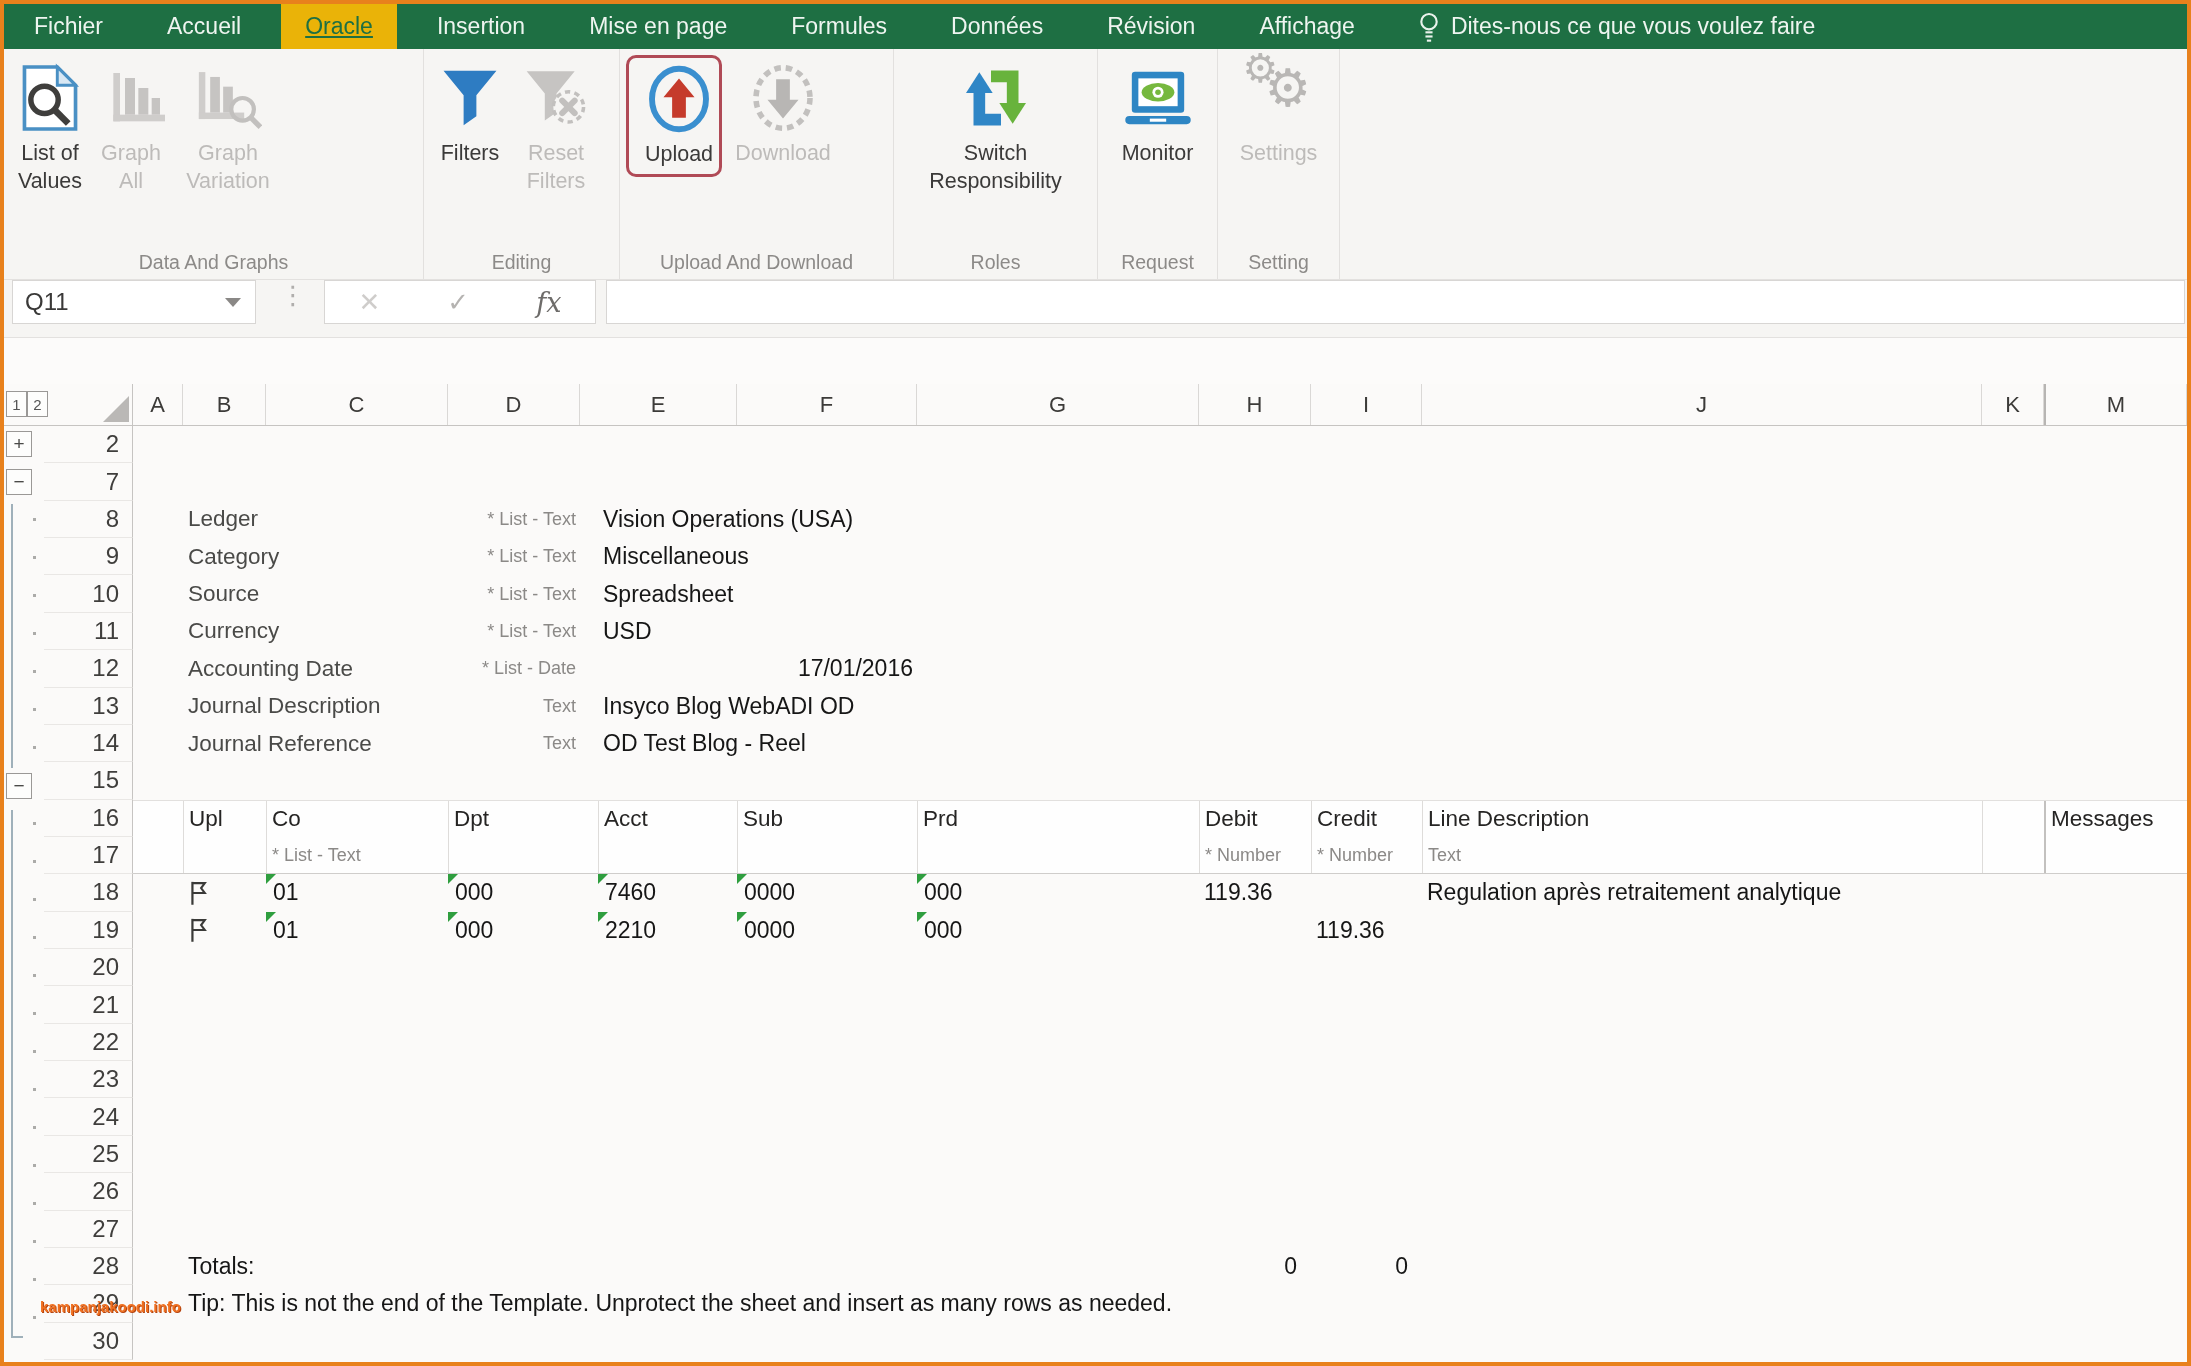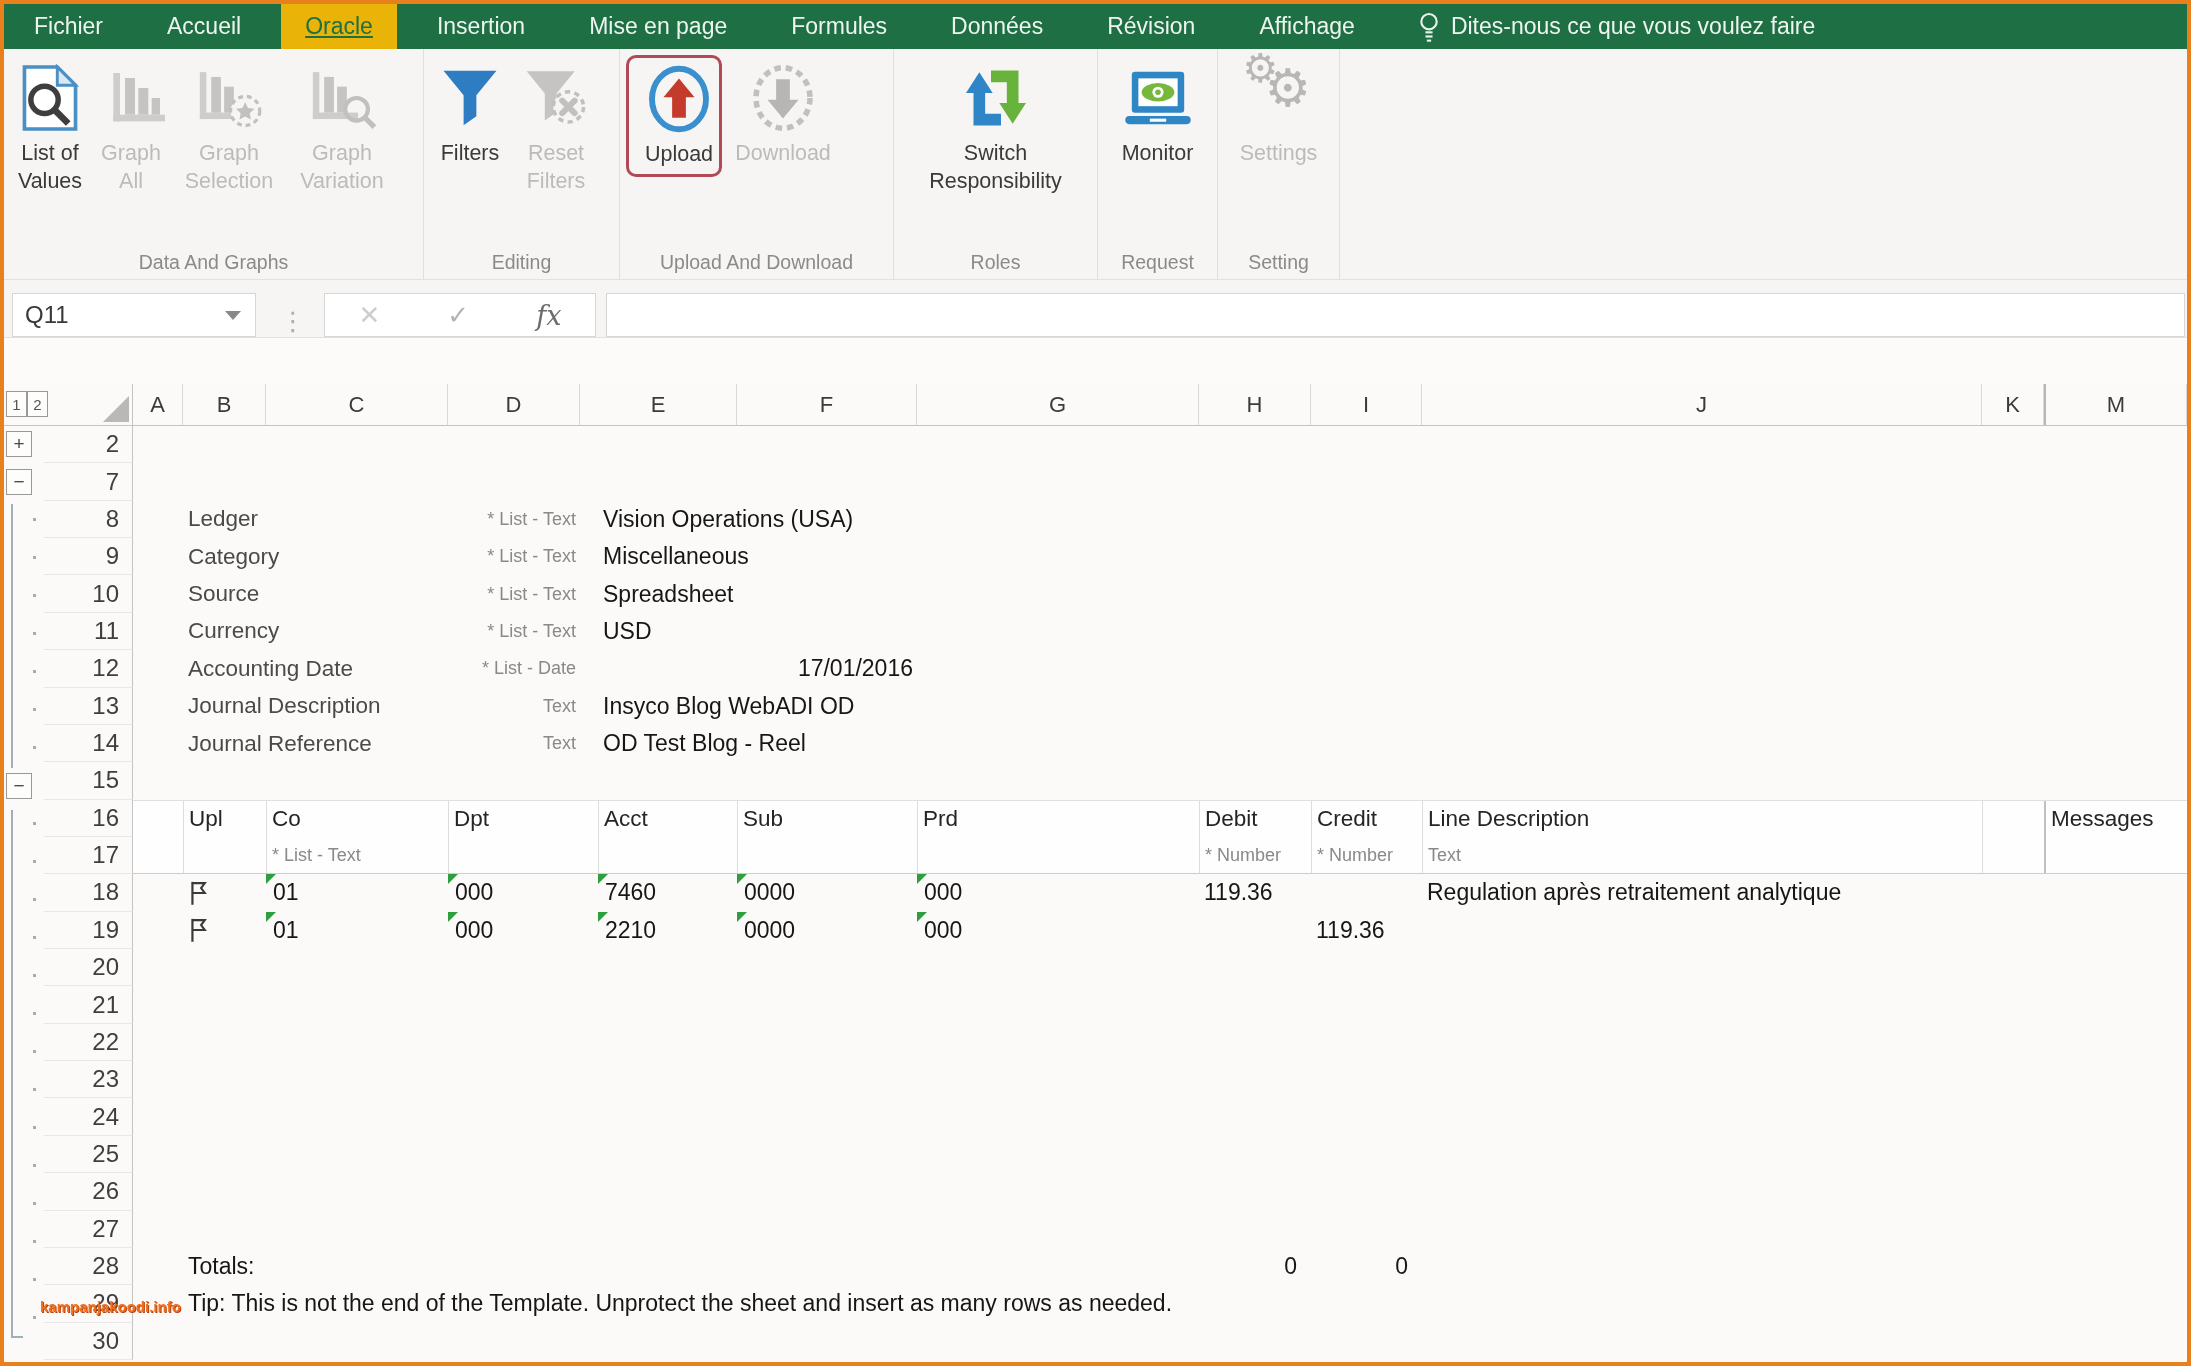--- a/index.html
+++ b/index.html
@@ -28,21 +28,21 @@
   .rbtn.disabled { color:#bdbbb9; }
   .rbtn.hl { border:3px solid #b04a56; border-radius:10px; padding:2px 2px 6px 2px; }
   .ricon { height:78px; display:flex; align-items:center; justify-content:center; margin-bottom:2px; }
   .glabel { height:32px; text-align:center; color:#8c8a88; font-size:19.5px; line-height:30px; }
   .gears { position:relative; width:76px; height:72px; color:#b9b7b5; }
   .gears .g1 { position:absolute; left:2px; top:-8px; font-size:40px; }
   .gears .g2 { position:absolute; left:24px; top:12px; font-size:52px; }
 
   
   .fbar { height:58px; background:#f6f5f3; border-bottom:1px solid #e3e1df;
-          display:flex; align-items:flex-end; }
+          display:flex; align-items:flex-start; }
   .namebox { width:244px; height:44px; margin-left:8px; background:#fff;
              border:1px solid #d8d6d4; display:flex; align-items:center; }
   .namebox .nbtext { flex:1; padding-left:12px; font-size:24px; color:#3a3938; }
   .nbarrow { width:0; height:0; border-left:8px solid transparent; border-right:8px solid transparent;
              border-top:9px solid #8a8886; margin-right:14px; }
   .fdots { color:#b0aeac; font-size:26px; margin:0 18px 0 24px; }
   .fxbox { width:272px; height:44px; background:#fff; border:1px solid #d8d6d4;
            display:flex; align-items:center; justify-content:space-around; }
   .fxbox .x { color:#cfcdcb; font-size:26px; }
   .fxbox .chk { color:#b5b3b1; font-size:26px; }
@@ -154,33 +154,20 @@
             <svg width="64" height="60" viewBox="0 0 38 36">
               <rect x="3" y="3" width="4" height="29" fill="#cfcdcb"></rect>
               <rect x="3" y="28" width="31" height="4" fill="#cfcdcb"></rect>
               <rect x="10" y="6" width="6" height="22" fill="#c6c4c2"></rect>
               <rect x="18" y="12" width="6" height="16" fill="#c6c4c2"></rect>
               <rect x="26" y="18" width="5" height="10" fill="#c6c4c2"></rect>
             </svg>
           </div>
           <div class="rlabel">Graph All</div>
         </div>
-        <div class="rbtn disabled" style="width:114px;">
-          <div class="ricon">
-            <svg width="68" height="62" viewBox="0 0 42 38">
-              <rect x="3" y="3" width="4" height="29" fill="#cfcdcb"></rect>
-              <rect x="3" y="28" width="28" height="4" fill="#cfcdcb"></rect>
-              <rect x="10" y="6" width="6" height="22" fill="#c6c4c2"></rect>
-              <rect x="18" y="12" width="6" height="16" fill="#c6c4c2"></rect>
-              <circle cx="31" cy="27" r="9" fill="#f6f5f3" stroke="#c2c0be" stroke-width="2" stroke-dasharray="3 2.4"></circle>
-              <path d="M31 21.5 l1.7 3.6 4 .5 -2.9 2.8 .7 3.9 -3.5 -1.9 -3.5 1.9 .7 -3.9 -2.9 -2.8 4 -.5 z" fill="#c2c0be"></path>
-            </svg>
-          </div>
-          <div class="rlabel">Graph Selection</div>
-        </div>
         <div class="rbtn disabled" style="width:112px;">
           <div class="ricon">
             <svg width="68" height="62" viewBox="0 0 42 38">
               <rect x="3" y="3" width="4" height="29" fill="#cfcdcb"></rect>
               <rect x="3" y="28" width="28" height="4" fill="#cfcdcb"></rect>
               <rect x="10" y="6" width="6" height="22" fill="#c6c4c2"></rect>
               <rect x="18" y="12" width="6" height="16" fill="#c6c4c2"></rect>
               <circle cx="30" cy="26" r="7" fill="none" stroke="#c2c0be" stroke-width="2.6"></circle>
               <line x1="35" y1="31" x2="41" y2="37" stroke="#c2c0be" stroke-width="3.2"></line>
             </svg>

